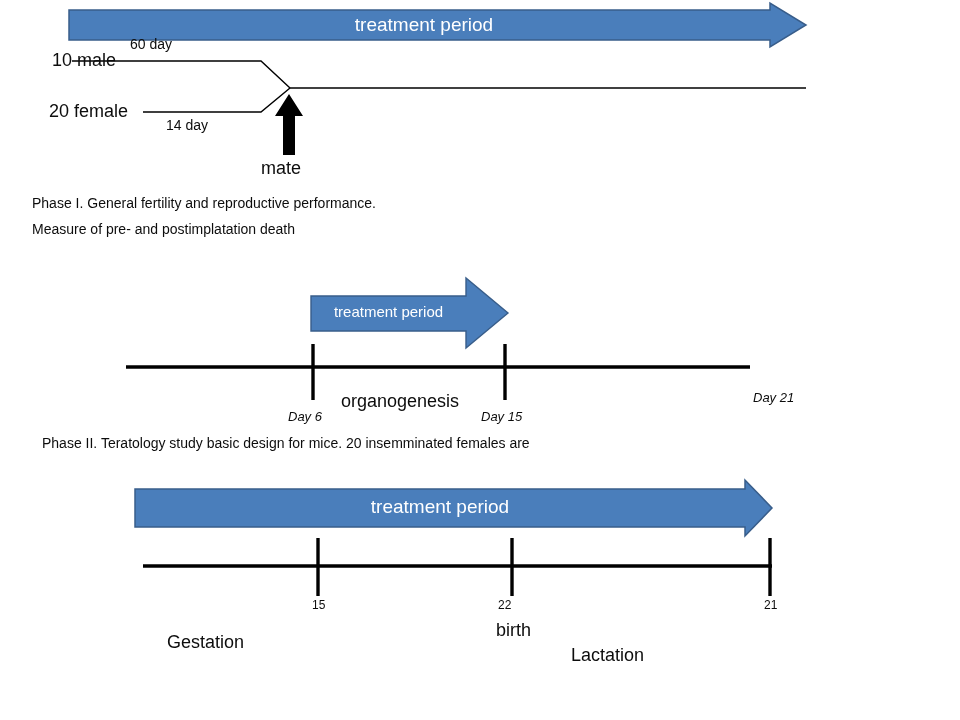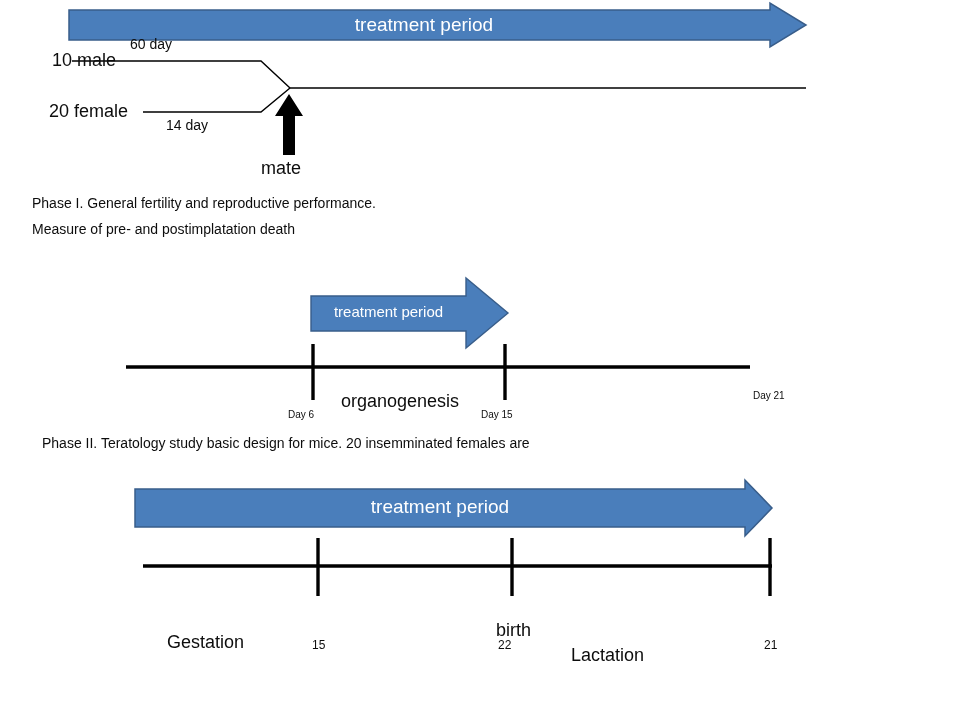--- a/index.html
+++ b/index.html
@@ -39,22 +39,22 @@
     position: absolute;
     white-space: pre;
     color: #ffffff;
     font-family: "Liberation Sans", sans-serif;
     text-align: center;
   }
   .f19 { font-size: 19px; }
   .f18 { font-size: 18px; }
   .f17 { font-size: 14px; }
   .f15 { font-size: 15px; }
-  .f13 { font-size: 10px; }
-  .f12 { font-size: 12px; margin-top: 40px; }
+  .f13 { font-size: 13px; font-style: italic; }
+  .f12 { font-size: 12px; }
   .para { position: absolute; white-space: pre-line; }
 </style>
 </head>
 <body>
 
 <div class="stage">
 
   <svg class="layer" viewBox="0 0 960 720">
 
     <polygon points="69,10 770,10 770,3 806,25 770,47 770,40 69,40" fill="#4a7ebb" stroke="#385d8a" stroke-width="1.5" stroke-linejoin="miter"></polygon>

